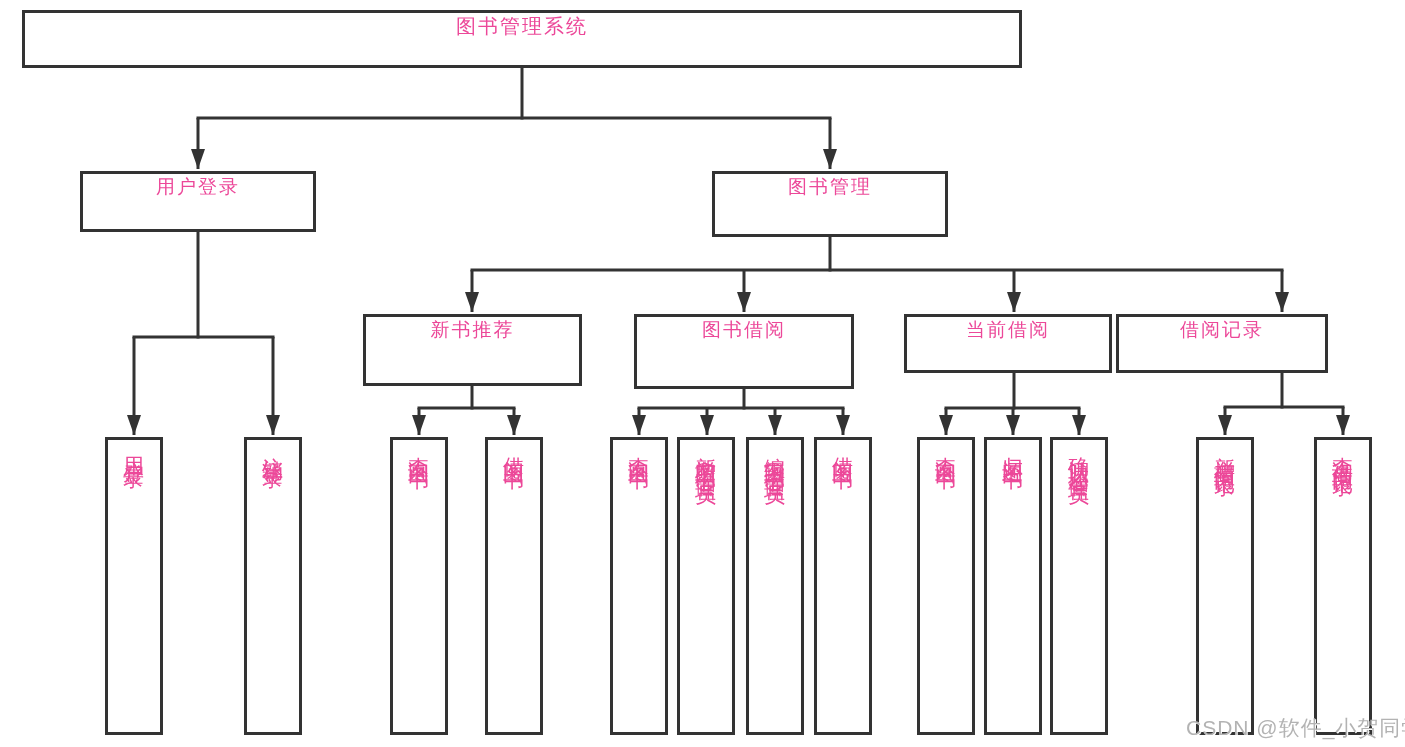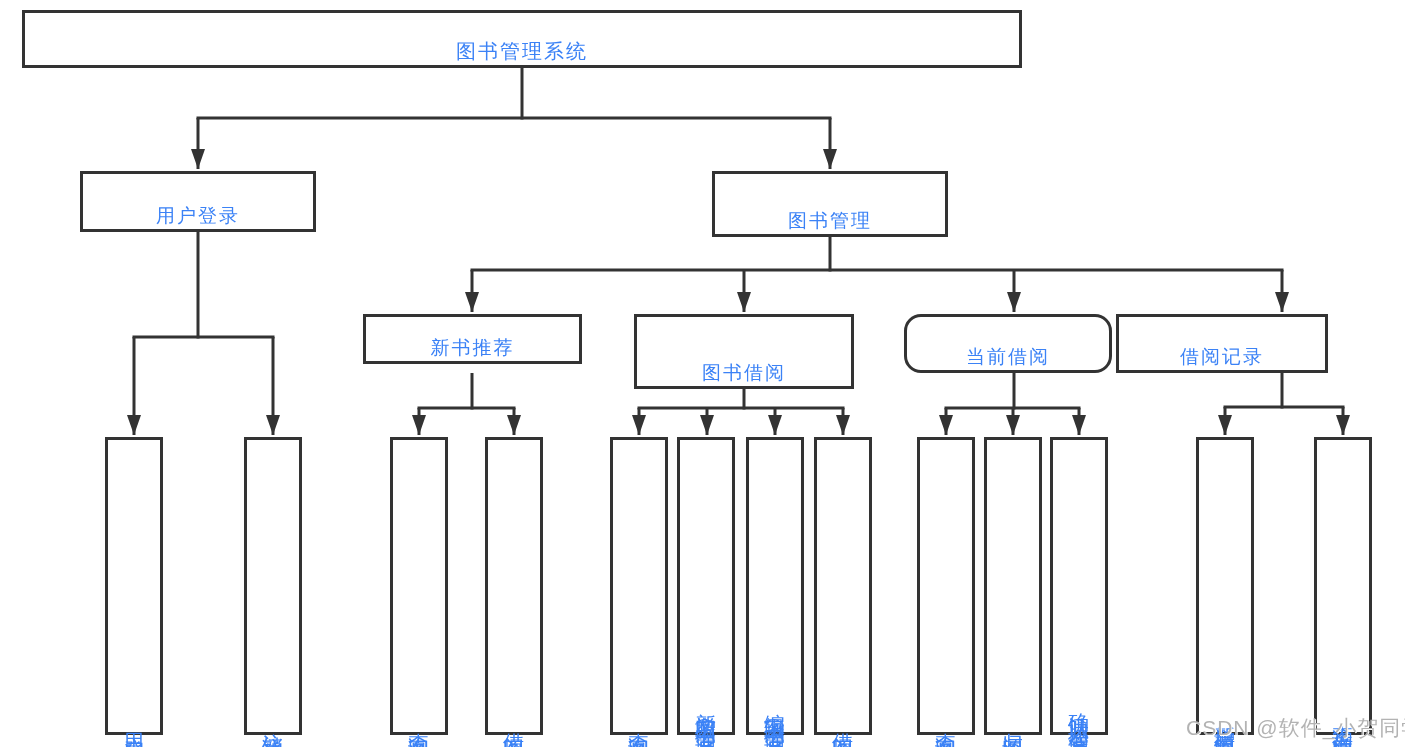--- a/index.html
+++ b/index.html
@@ -11,42 +11,42 @@
     overflow: hidden;
     font-family: "Liberation Sans", "DejaVu Sans", sans-serif;
   }
   #wires { position: absolute; left: 0; top: 0; z-index: 1; }
   .node {
     position: absolute;
     box-sizing: border-box;
     background: #ffffff;
     border: 3px solid #333333;
     display: flex;
-    align-items: flex-end;
+    align-items: flex-start;
     justify-content: center;
-    color: #3b82f6;
+    color: #ec4899;
     z-index: 2;
   }
   .hlabel { font-size: 19px; letter-spacing: 2px; white-space: nowrap; }
   .root-box .hlabel { font-size: 20px; }
   .vbox { top: 437px; width: 58px; height: 298px; }
   .vlabel {
     writing-mode: vertical-rl;
     font-size: 21px;
     letter-spacing: 4px;
     line-height: 1;
     white-space: nowrap;
   }
   
   .root-box   { left: 22px;   top: 10px;  width: 1000px; height: 58px; }
   .n-login    { left: 80px;   top: 171px; width: 236px;  height: 61px; }
   .n-mgmt     { left: 712px;  top: 171px; width: 236px;  height: 66px; }
-  .n-newbook  { left: 363px;  top: 314px; width: 219px;  height: 50px; }
+  .n-newbook  { left: 363px;  top: 314px; width: 219px;  height: 72px; }
   .n-borrow   { left: 634px;  top: 314px; width: 220px;  height: 75px; }
-  .n-current  { left: 904px;  top: 314px; width: 208px;  height: 59px; border-radius: 17px; }
+  .n-current  { left: 904px;  top: 314px; width: 208px;  height: 59px; }
   .n-record   { left: 1116px; top: 314px; width: 212px;  height: 59px; }
   .l-1  { left: 105px; }
   .l-2  { left: 244px; }
   .l-3  { left: 390px; }
   .l-4  { left: 485px; }
   .l-5  { left: 610px; }
   .l-6  { left: 677px; }
   .l-7  { left: 746px; }
   .l-8  { left: 814px; }
   .l-9  { left: 917px; }

